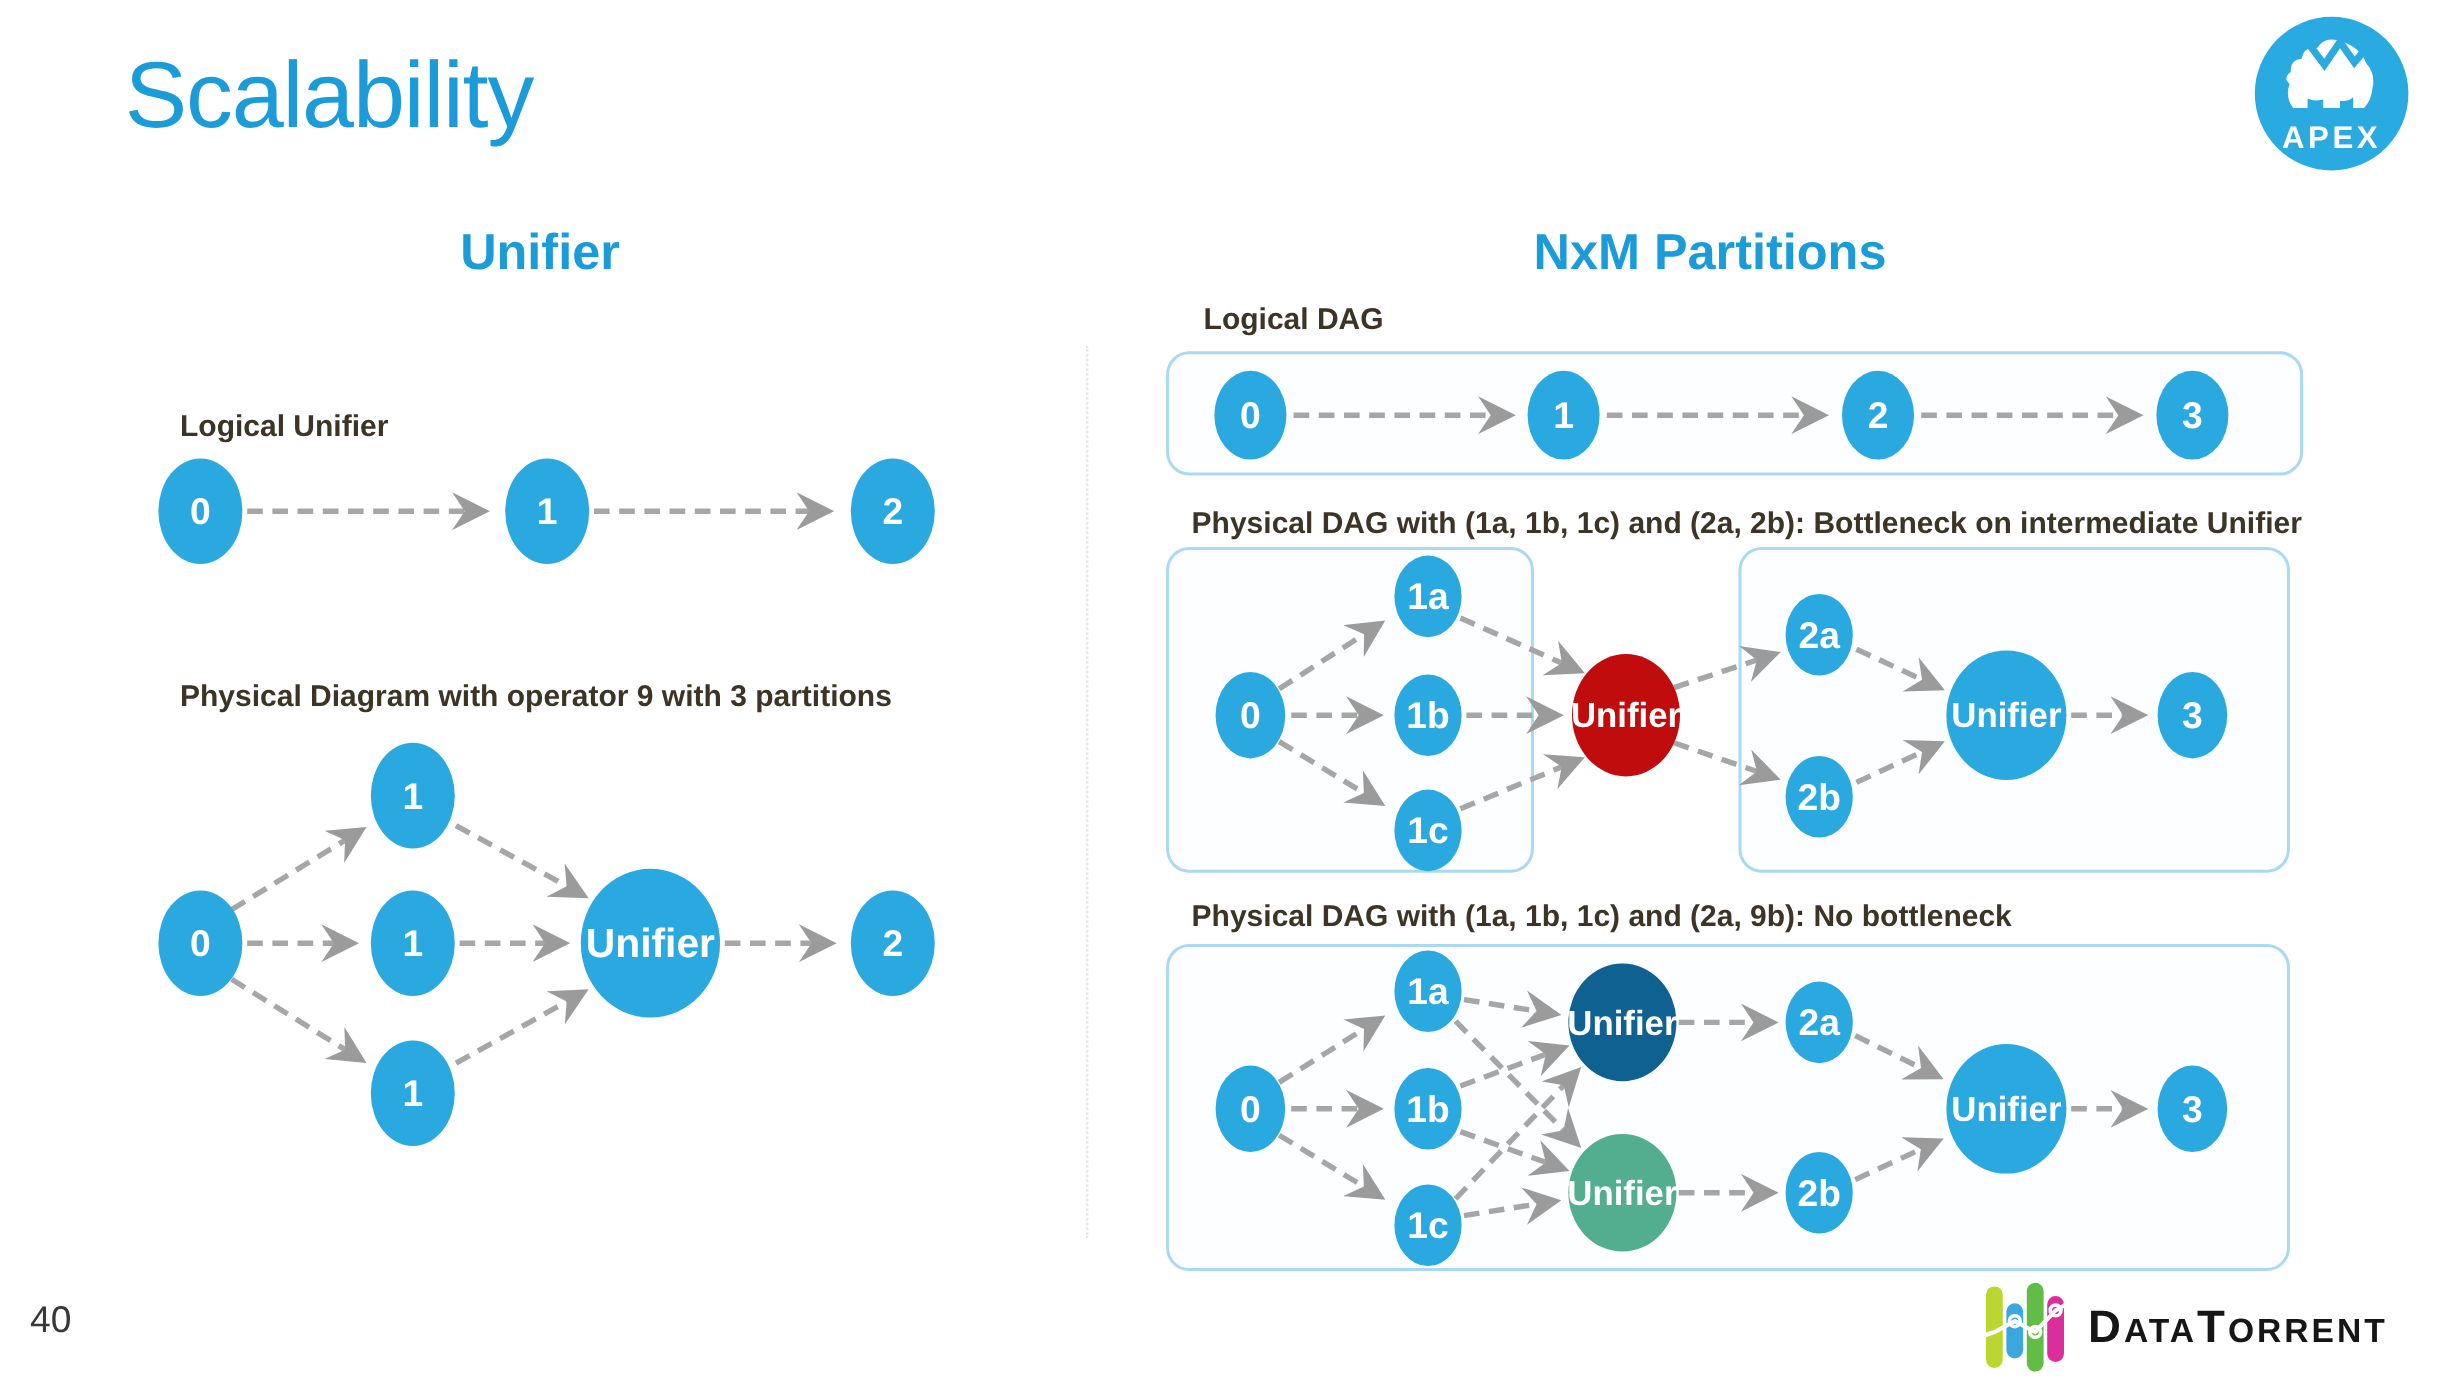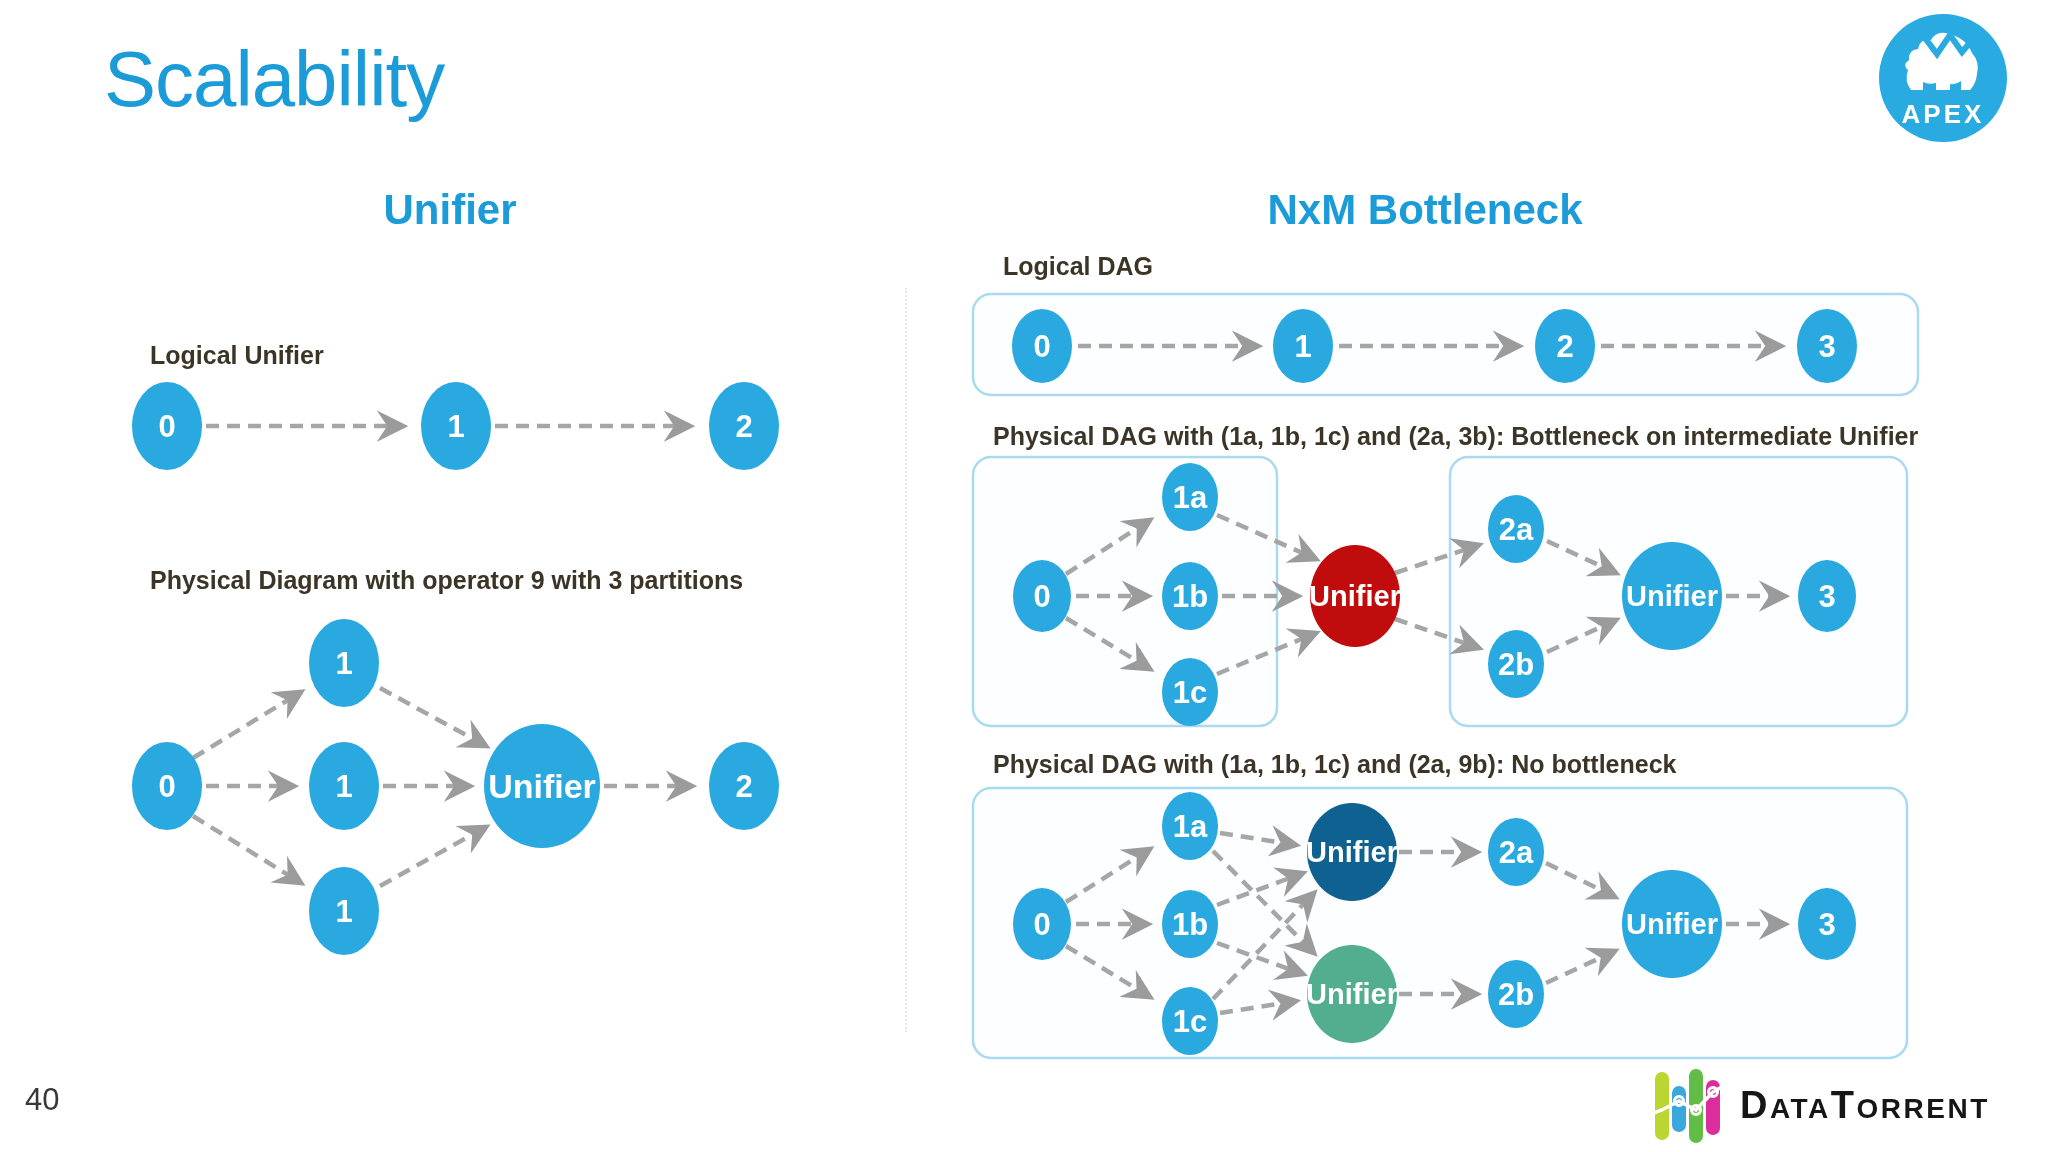--- a/index.html
+++ b/index.html
@@ -51,26 +51,26 @@
   <div class="title">Scalability</div>
 
   <svg id="apex-logo" width="140" height="140" viewBox="0 0 140 140">
     <circle cx="70" cy="70" r="64" fill="#29ABE2"></circle>
     <path fill="#ffffff" d="M38,82 Q31,73 35,62 Q29,57 36,52 Q35,42 45,41 Q47,30 58,32 Q64,22 76,26 Q93,30 99,45 Q107,54 104,66 Q103,76 97,82 L88,82 L88,73 Q83,77 77,76 L77,82 L63,82 L63,75 Q55,77 50,74 L50,82 Z"></path>
     <path fill="none" stroke="#29ABE2" stroke-width="6" stroke-linejoin="miter" d="M52,30 L64,46 L77,27 L89,44 L100,31"></path>
     <text class="apex-text" x="70" y="115" text-anchor="middle">APEX</text>
   </svg>
 
   <div id="heading-left" class="section-heading">Unifier</div>
-  <div id="heading-right" class="section-heading">NxM Bottleneck</div>
+  <div id="heading-right" class="section-heading">NxM Partitions</div>
 
   <div id="label-logical-diagram" class="diagram-label">Logical Unifier</div>
   <div id="label-physical-diagram" class="diagram-label">Physical Diagram with operator 9 with 3 partitions</div>
   <div id="label-logical-dag" class="diagram-label">Logical DAG</div>
-  <div id="label-bottleneck" class="diagram-label">Physical DAG with (1a, 1b, 1c) and (2a, 3b): Bottleneck on intermediate Unifier</div>
+  <div id="label-bottleneck" class="diagram-label">Physical DAG with (1a, 1b, 1c) and (2a, 2b): Bottleneck on intermediate Unifier</div>
   <div id="label-no-bottleneck" class="diagram-label">Physical DAG with (1a, 1b, 1c) and (2a, 9b): No bottleneck</div>
 
   <div id="divider"></div>
 
   <svg width="2048" height="1152" viewBox="0 0 2048 1152">
     <defs>
       <marker id="arrow" viewBox="0 0 12 12" markerWidth="7" markerHeight="7" refX="10" refY="6" orient="auto">
         <path d="M0,0 L12,6 L0,12 L4,6 Z" fill="#9B9B9B"></path>
       </marker>
     </defs>

